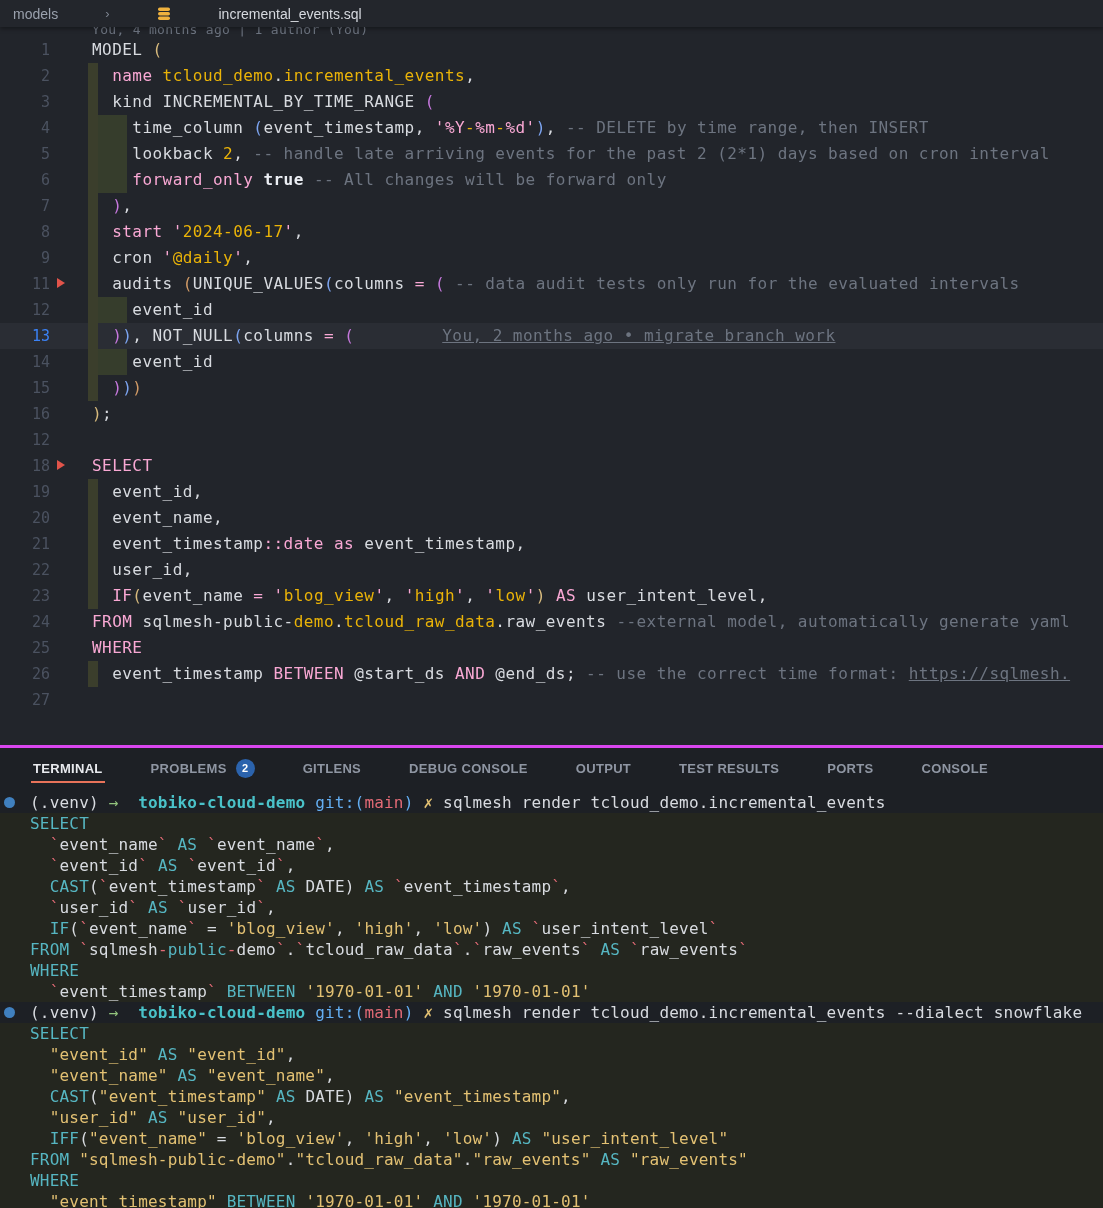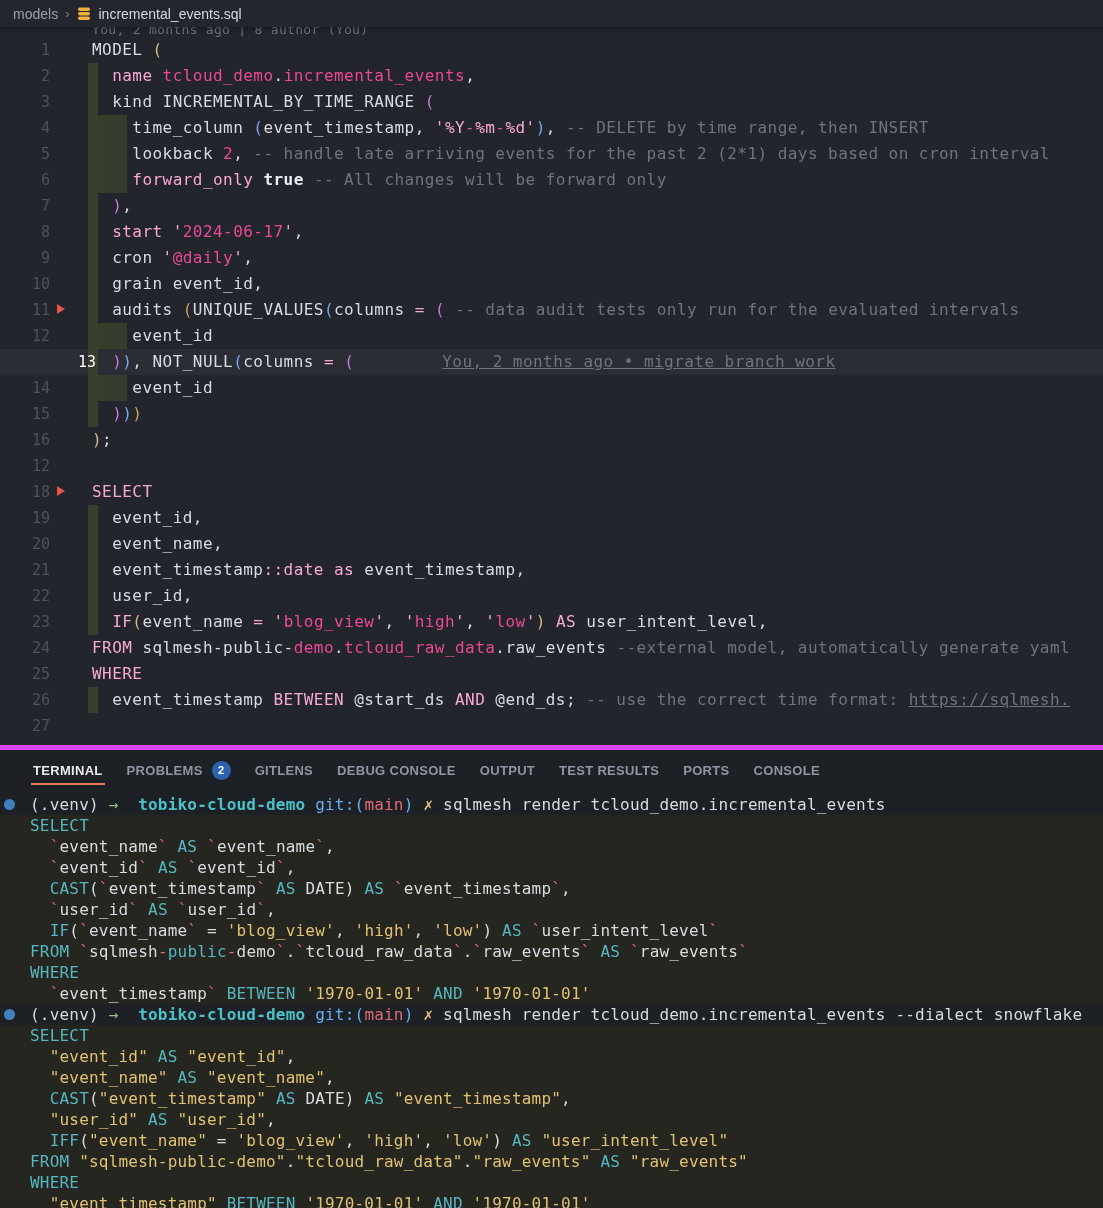--- a/index.html
+++ b/index.html
@@ -1,44 +1,44 @@
 <!DOCTYPE html>
 <html><head>
 <meta charset="utf-8">
 <style>
   html,body{margin:0;padding:0;background:#22252b;}
   body{width:1103px;height:1208px;overflow:hidden;font-family:"Liberation Sans",sans-serif;}
   
   .breadcrumb{height:27px;background:#23262c;display:flex;align-items:center;padding-left:13px;
-    font-size:14px;color:#9aa1ad;position:relative;z-index:5;box-shadow:0 2px 4px rgba(0,0,0,.35);}
+    font-size:14px;color:#9aa1ad;position:relative;z-index:5;box-shadow:0 2px 4px rgba(0,0,0,.35);gap:40px;}
   .breadcrumb .sep{margin:0 7px;color:#7d8490;font-size:13px;}
   .breadcrumb .dbicon{margin-right:6px;display:inline-flex;}
   .breadcrumb .file{color:#d6d9df;}
   
   .editor{position:relative;height:718px;overflow:hidden;background:#22252b;
     font-family:"DejaVu Sans Mono",monospace;font-size:16px;letter-spacing:.45px;}
   .clipline{height:10px;overflow:hidden;padding-left:92px;color:#6d7480;font-size:13px;letter-spacing:.3px;}
   .clipline span{display:block;margin-top:-5px;}
   .eline{position:relative;height:26px;line-height:26px;white-space:pre;}
   .eline.active{background:#2a2d34;}
   .eline .num{position:absolute;left:0;top:0;width:50px;text-align:right;color:#4b5260;font-size:15px;letter-spacing:0;}
-  .eline.active .num{color:#ffffff;margin-left:46px;}
+  .eline.active .num{color:#3b82f6;}
   .eline .code{position:absolute;left:92px;top:0;white-space:pre;}
   .ind1{position:absolute;left:88px;top:0;width:10px;height:26px;background:#3b3e2c;}
   .ind2{position:absolute;left:98px;top:0;width:29px;height:26px;background:#363d2c;}
   .mark{position:absolute;left:57px;top:7px;width:0;height:0;
     border-left:8px solid #e2544a;border-top:5px solid transparent;border-bottom:5px solid transparent;}
   .blame{color:#6d7480;margin-left:88px;text-decoration:underline;}
   
-  .w{color:#d8dbe0;} .r{color:#f9a8d4;} .b{color:#ec4899;} .g{color:#6d7480;}
+  .w{color:#d8dbe0;} .r{color:#f9a8d4;} .b{color:#eab308;} .g{color:#6d7480;}
   .y{color:#d7ba7d;} .p{color:#c678dd;} .k{color:#7ca4f0;} .o{color:#d19a66;}
   .t{color:#eceff4;font-weight:bold;} .u{color:#6d7480;text-decoration:underline;}
   
-  .paneltabs{height:40px;background:#1d2025;border-top:5px solid #d946ef;display:flex;align-items:center;
-    padding-left:33px;gap:24px;}
+  .paneltabs{height:40px;background:#1d2025;border-top:3px solid #d946ef;display:flex;align-items:center;
+    padding-left:33px;gap:48px;}
   .ptab{position:relative;font-size:13px;font-weight:700;letter-spacing:.3px;color:#8f96a3;
     height:40px;display:flex;align-items:center;gap:9px;cursor:pointer;}
   .ptab.active{color:#e8eaee;}
   .ptab.active:after{content:"";position:absolute;left:-2px;right:-2px;bottom:5px;height:2px;background:#e8735a;}
   .badge{background:#2b63ad;color:#fff;font-size:11px;font-weight:700;width:19px;height:19px;border-radius:50%;
     display:inline-flex;align-items:center;justify-content:center;letter-spacing:0;}
   
   .terminal{background:#1d2025;height:424px;padding-top:4px;
     font-family:"DejaVu Sans Mono",monospace;font-size:16px;letter-spacing:.2px;}
   .tline{position:relative;height:21px;line-height:21px;white-space:pre;padding-left:30px;}
@@ -61,33 +61,32 @@
       <rect x="2" y="6.1" width="12" height="3.5" rx="1.75"></rect>
       <rect x="2" y="10.6" width="12" height="3.5" rx="1.75"></rect>
     </g>
       </svg>
   </span>
   <span class="file">incremental_events.sql</span>
 </div>
 
 <div class="editor">
   <div class="clipline">
-    <span>You, 2 months ago | 8 author (You)</span>
+    <span>You, 4 months ago | 1 author (You)</span>
   </div>
   <div id="elines">
       <div class="eline"><div class="num">1</div><div class="code"><span class="w">MODEL </span><span class="y">(</span></div></div>
       <div class="eline"><div class="ind1"></div><div class="num">2</div><div class="code"><span class="w">  </span><span class="r">name</span><span class="w"> </span><span class="b">tcloud_demo</span><span class="w">.</span><span class="b">incremental_events</span><span class="w">,</span></div></div>
       <div class="eline"><div class="ind1"></div><div class="num">3</div><div class="code"><span class="w">  kind INCREMENTAL_BY_TIME_RANGE </span><span class="p">(</span></div></div>
       <div class="eline"><div class="ind1"></div><div class="ind2"></div><div class="num">4</div><div class="code"><span class="w">    time_column </span><span class="k">(</span><span class="w">event_timestamp, </span><span class="r">'%Y</span><span class="b">-</span><span class="r">%m</span><span class="b">-</span><span class="r">%d'</span><span class="k">)</span><span class="w">, </span><span class="g">-- DELETE by time range, then INSERT</span></div></div>
       <div class="eline"><div class="ind1"></div><div class="ind2"></div><div class="num">5</div><div class="code"><span class="w">    lookback </span><span class="b">2</span><span class="w">, </span><span class="g">-- handle late arriving events for the past 2 (2*1) days based on cron interval</span></div></div>
       <div class="eline"><div class="ind1"></div><div class="ind2"></div><div class="num">6</div><div class="code"><span class="w">    </span><span class="r">forward_only</span><span class="w"> </span><span class="t">true</span><span class="w"> </span><span class="g">-- All changes will be forward only</span></div></div>
       <div class="eline"><div class="ind1"></div><div class="num">7</div><div class="code"><span class="w">  </span><span class="p">)</span><span class="w">,</span></div></div>
       <div class="eline"><div class="ind1"></div><div class="num">8</div><div class="code"><span class="w">  </span><span class="r">start</span><span class="w"> </span><span class="r">'</span><span class="b">2024-06-17</span><span class="r">'</span><span class="w">,</span></div></div>
       <div class="eline"><div class="ind1"></div><div class="num">9</div><div class="code"><span class="w">  cron </span><span class="r">'</span><span class="b">@daily</span><span class="r">'</span><span class="w">,</span></div></div>
-      <div class="eline"><div class="ind1"></div><div class="num">10</div><div class="code"><span class="w">  grain event_id,</span></div></div>
       <div class="eline"><div class="ind1"></div><div class="num">11</div><div class="mark"></div><div class="code"><span class="w">  audits </span><span class="o">(</span><span class="w">UNIQUE_VALUES</span><span class="k">(</span><span class="w">columns </span><span class="r">=</span><span class="w"> </span><span class="p">(</span><span class="w"> </span><span class="g">-- data audit tests only run for the evaluated intervals</span></div></div>
       <div class="eline"><div class="ind1"></div><div class="ind2"></div><div class="num">12</div><div class="code"><span class="w">    event_id</span></div></div>
       <div class="eline active"><div class="ind1"></div><div class="num">13</div><div class="code"><span class="w">  </span><span class="p">)</span><span class="k">)</span><span class="w">, NOT_NULL</span><span class="k">(</span><span class="w">columns </span><span class="r">=</span><span class="w"> </span><span class="p">(</span><span class="blame">You, 2 months ago • migrate branch work</span></div></div>
       <div class="eline"><div class="ind1"></div><div class="ind2"></div><div class="num">14</div><div class="code"><span class="w">    event_id</span></div></div>
       <div class="eline"><div class="ind1"></div><div class="num">15</div><div class="code"><span class="w">  </span><span class="p">)</span><span class="k">)</span><span class="o">)</span></div></div>
       <div class="eline"><div class="num">16</div><div class="code"><span class="y">)</span><span class="w">;</span></div></div>
       <div class="eline"><div class="num">12</div><div class="code"></div></div>
       <div class="eline"><div class="num">18</div><div class="mark"></div><div class="code"><span class="r">SELECT</span></div></div>
       <div class="eline"><div class="ind1"></div><div class="num">19</div><div class="code"><span class="w">  event_id,</span></div></div>
       <div class="eline"><div class="ind1"></div><div class="num">20</div><div class="code"><span class="w">  event_name,</span></div></div>

